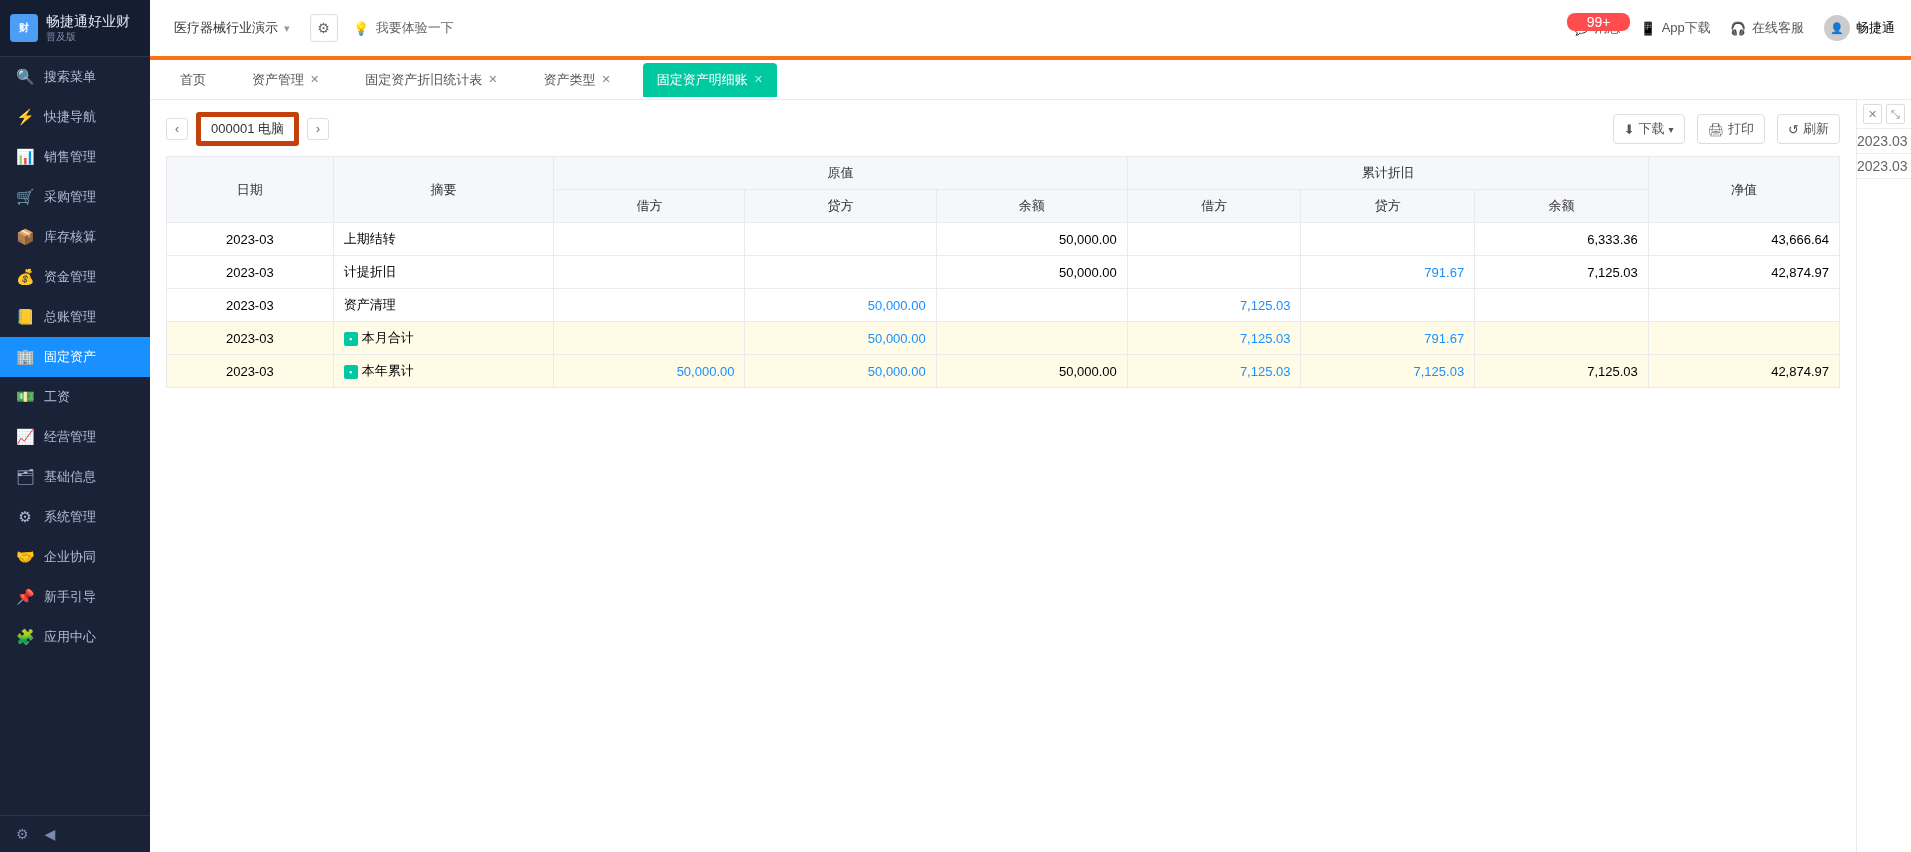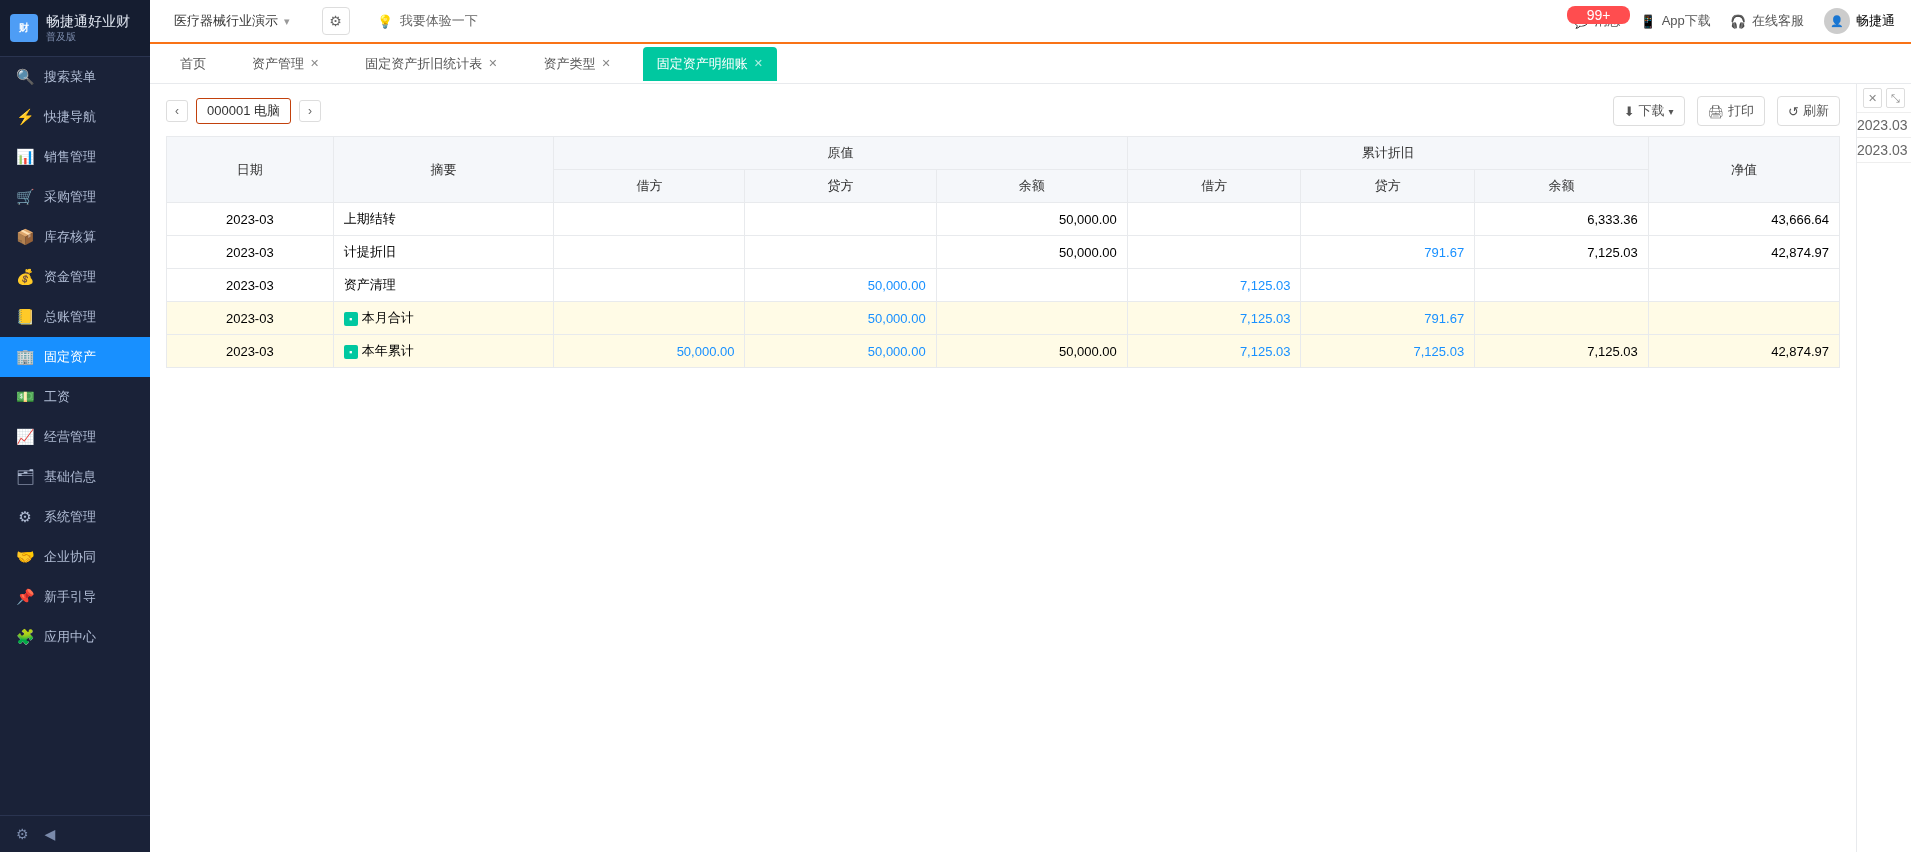--- a/index.html
+++ b/index.html
@@ -59,27 +59,27 @@
       flex: 1;
       display: flex;
       flex-direction: column;
       height: 100%;
       overflow: hidden;
       background: #f0f2f5;
     }
 
     
     .topbar {
-      height: 44px;
+      height: 60px;
       background: white;
       display: flex;
       align-items: center;
       padding: 0 16px;
-      border-bottom: 2px solid #f97316;
-      gap: 24px;
+      border-bottom: 4px solid #f97316;
+      gap: 12px;
     }
     .topbar-company {
       display: flex; align-items: center; gap: 6px;
       font-size: 13px; color: #333; cursor: pointer;
       padding: 4px 8px; border-radius: 4px;
     }
     .topbar-settings {
       width: 28px; height: 28px;
       border: 1px solid #ddd; border-radius: 4px;
       display: flex; align-items: center; justify-content: center;
@@ -175,21 +175,21 @@
     .asset-nav {
       display: flex; align-items: center; gap: 8px;
     }
     .asset-nav-btn {
       width: 22px; height: 22px;
       border: 1px solid #ddd; border-radius: 3px;
       display: flex; align-items: center; justify-content: center;
       cursor: pointer; color: #666; font-size: 12px; background: white;
     }
     .asset-code-display {
-      border: 1px solid #c2410c; border-radius: 3px;
+      border: 5px solid #c2410c; border-radius: 3px;
       padding: 3px 10px; font-size: 13px; color: #333;
       background: white; min-width: 90px; text-align: center;
     }
     .toolbar-actions {
       display: flex; align-items: center; gap: 12px;
     }
     .toolbar-btn {
       display: flex; align-items: center; gap: 4px;
       padding: 5px 10px;
       border: 1px solid #ddd; border-radius: 4px;

